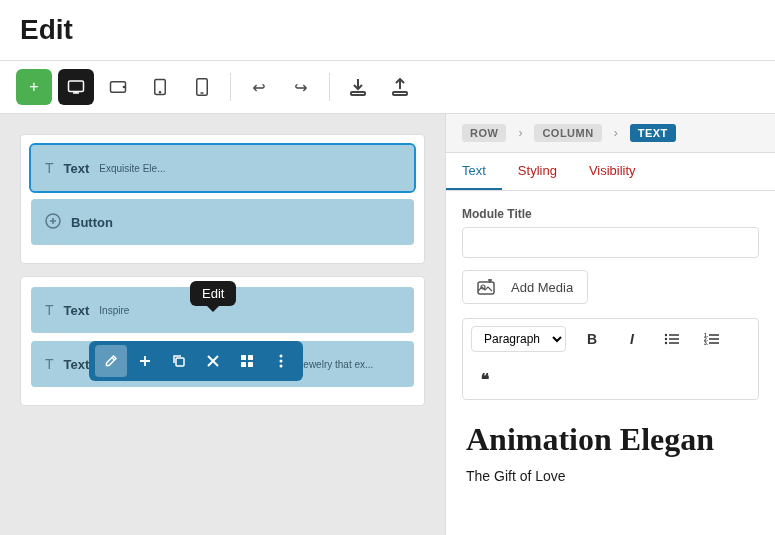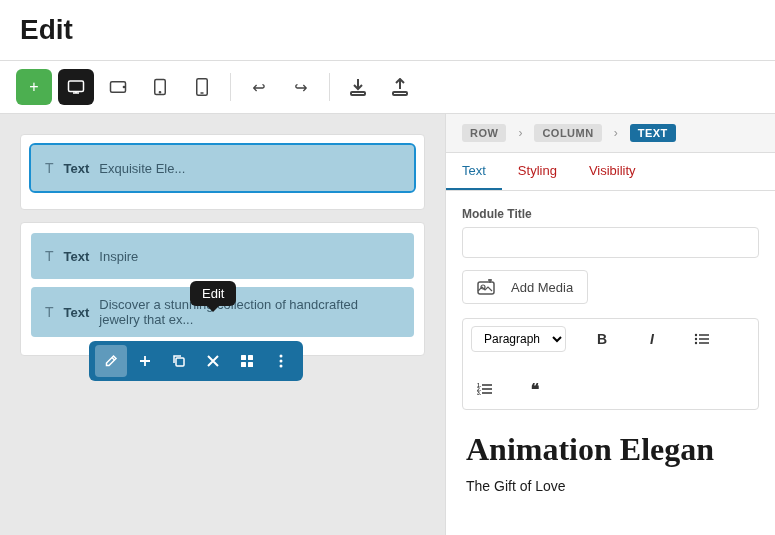--- a/index.html
+++ b/index.html
@@ -104,22 +104,23 @@
     .module-row .type-icon {
       color: #5a7a8a;
       font-size: 14px;
     }
     .module-row .type-label {
       font-weight: 600;
       font-size: 13px;
       color: #2a4a5a;
     }
     .module-row .content-preview {
-      font-size: 13px;
+      font-size: 10px;
       color: #3a5a6a;
+      text-align: center;
     }
 
     
     .float-toolbar {
       position: absolute;
       top: 196px;
       left: 58px;
       background: #1a6fa0;
       border-radius: 6px;
       display: flex;
@@ -257,21 +258,21 @@
       color: #444;
       cursor: pointer;
       background: #fff;
       margin-bottom: 14px;
     }
 
     
     .rte-toolbar {
       display: flex;
       align-items: center;
-      gap: 22px;
+      gap: 12px;
       padding: 6px 8px;
       border: 1px solid #ddd;
       border-radius: 4px;
       margin-bottom: 12px;
       flex-wrap: wrap;
     }
     .rte-select {
       border: 1px solid #ddd;
       border-radius: 4px;
       padding: 4px 8px;
@@ -415,20 +416,29 @@
           <button class="float-toolbar-btn">
             <svg width="4" height="14" viewBox="0 0 4 14">
                 <circle cx="2" cy="2" r="1.5" fill="white"></circle>
                 <circle cx="2" cy="7" r="1.5" fill="white"></circle>
                 <circle cx="2" cy="12" r="1.5" fill="white"></circle>
               </svg>
           </button>
         </div>
       </div>
 
+      <div class="module-row">
+        <span class="type-icon">
+          <svg width="16" height="16" viewBox="0 0 16 16" fill="none">
+              <circle cx="8" cy="8" r="7" stroke="#5a7a8a" stroke-width="1.5"></circle>
+              <path d="M5 8h6M8 5v6" stroke="#5a7a8a" stroke-width="1.5"></path>
+            </svg>
+        </span>
+        <span class="type-label">Button</span>
+      </div>
     </div>
 
     <div class="canvas-section">
       <div class="module-row">
         <span class="type-icon">T</span>
         <span class="type-label">Text</span>
         <span class="content-preview">Inspire</span>
       </div>
       <div class="module-row">
         <span class="type-icon">T</span>

